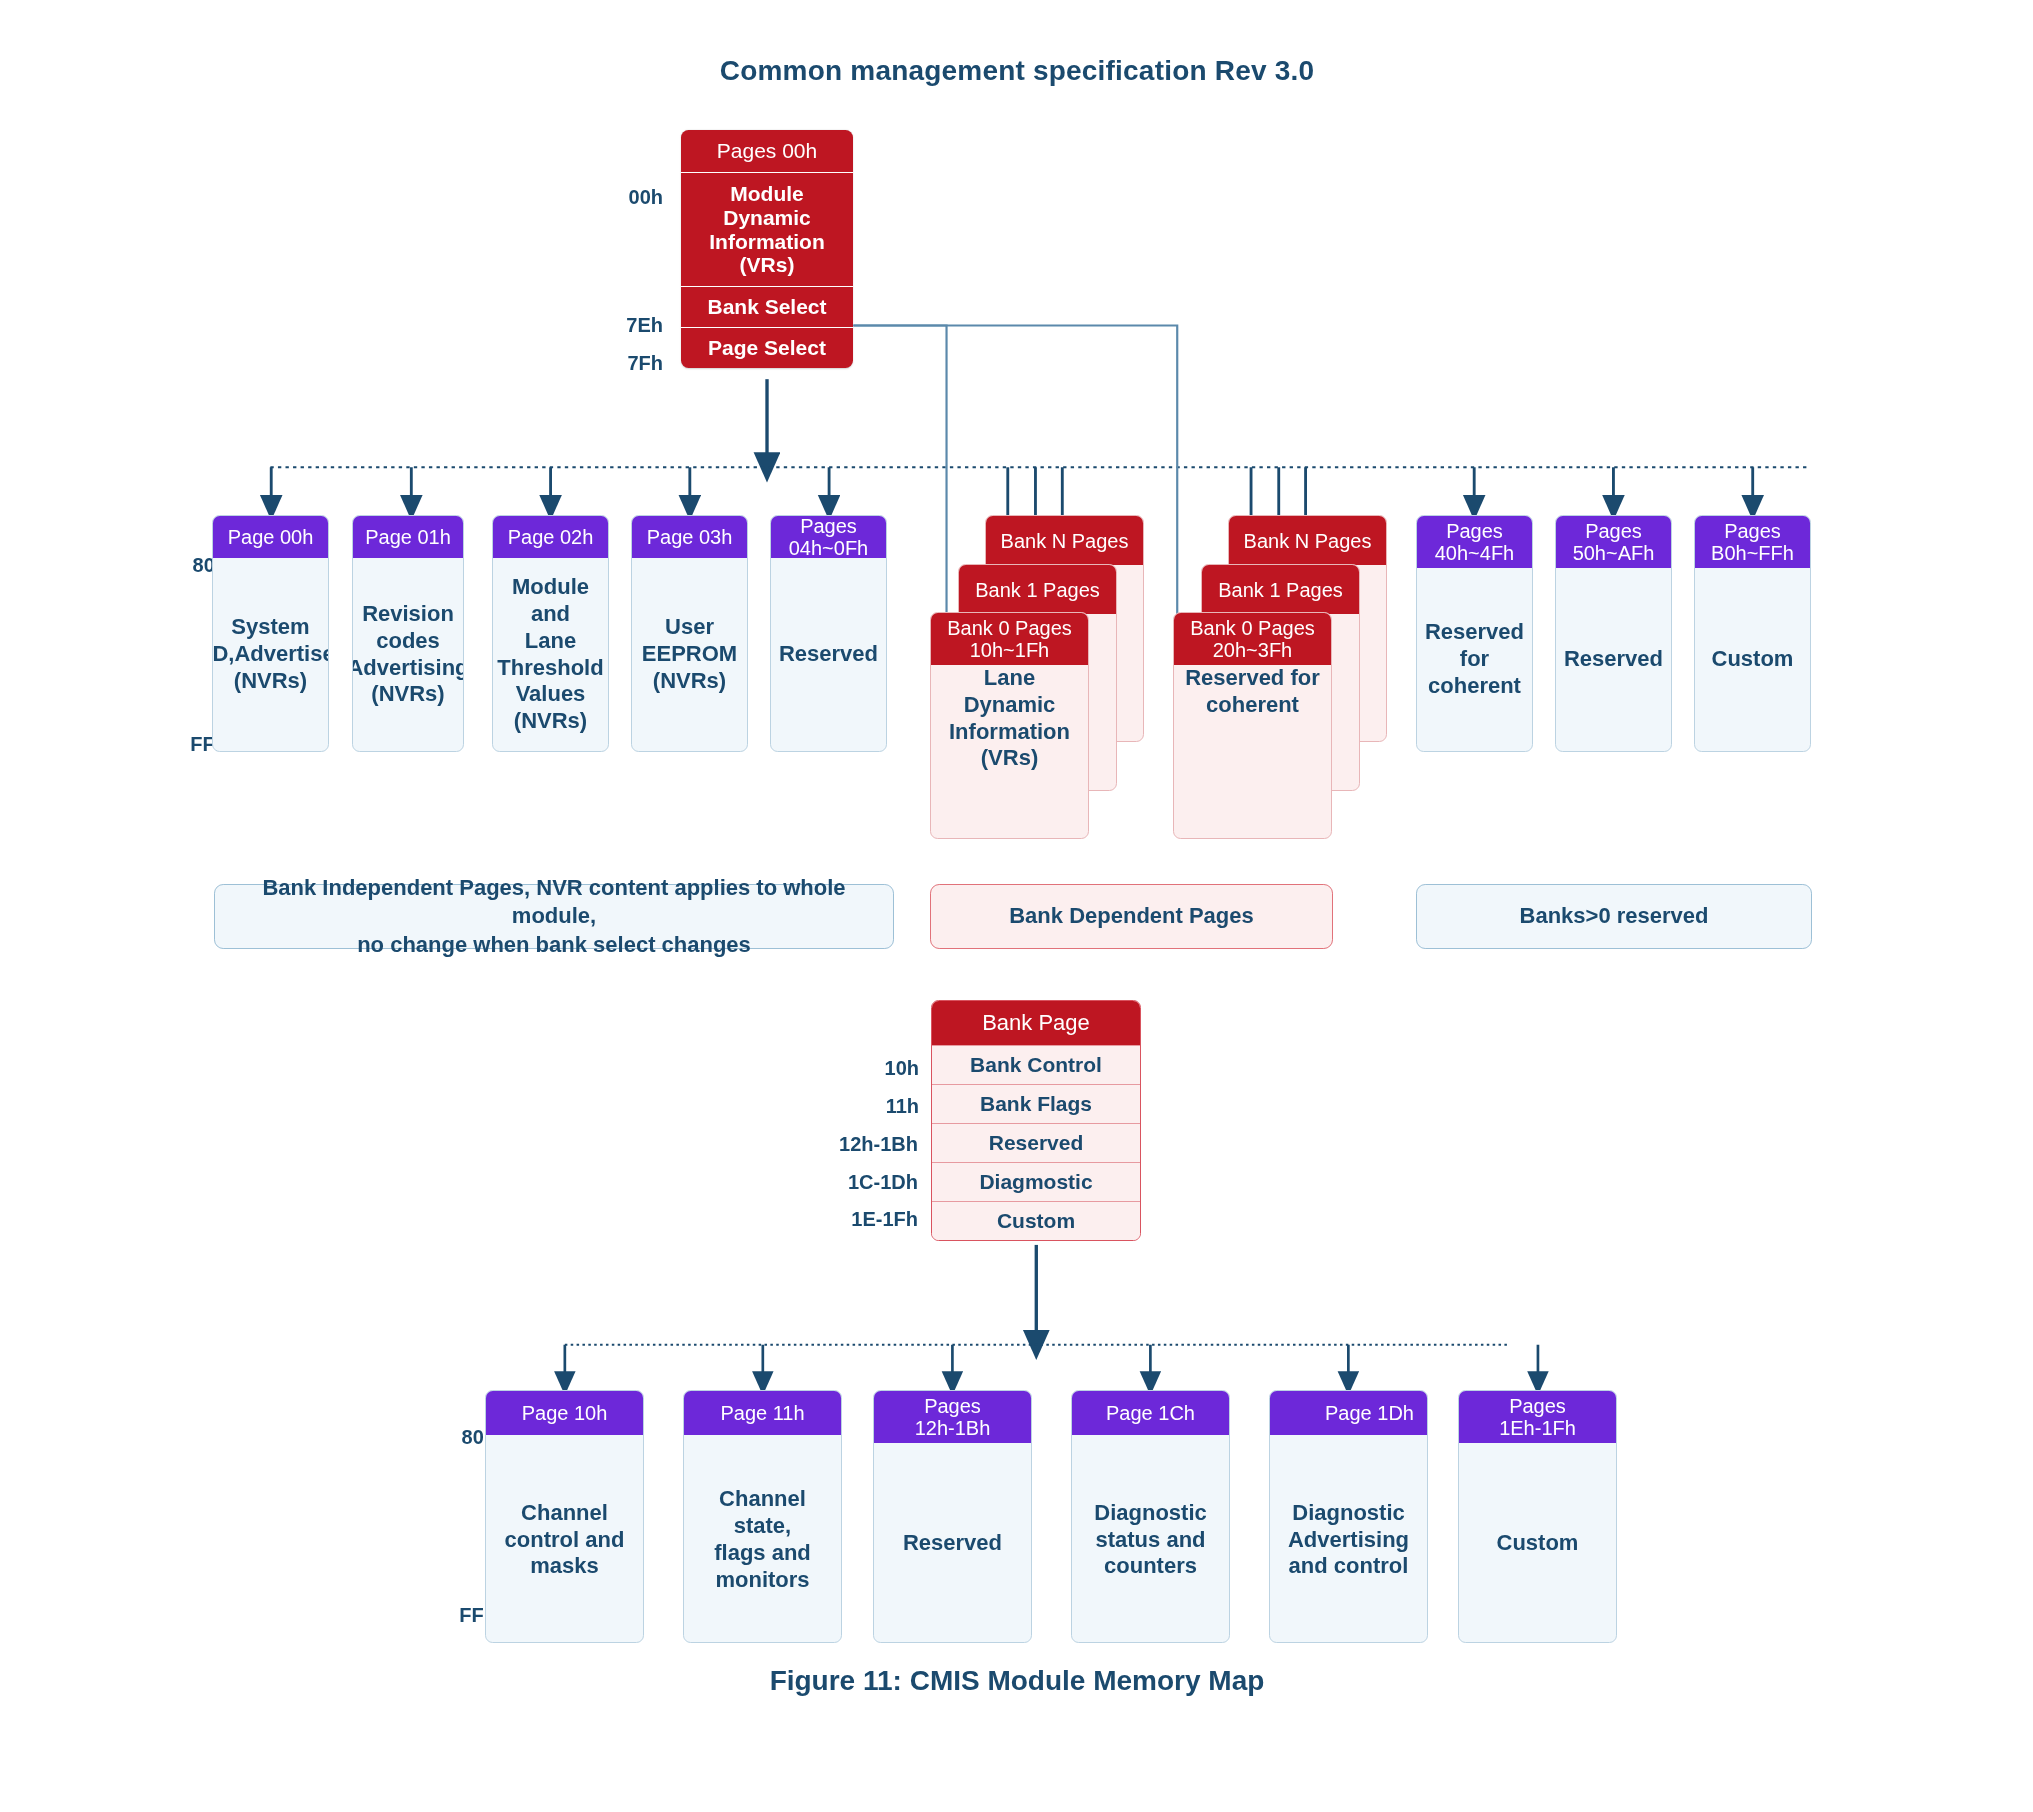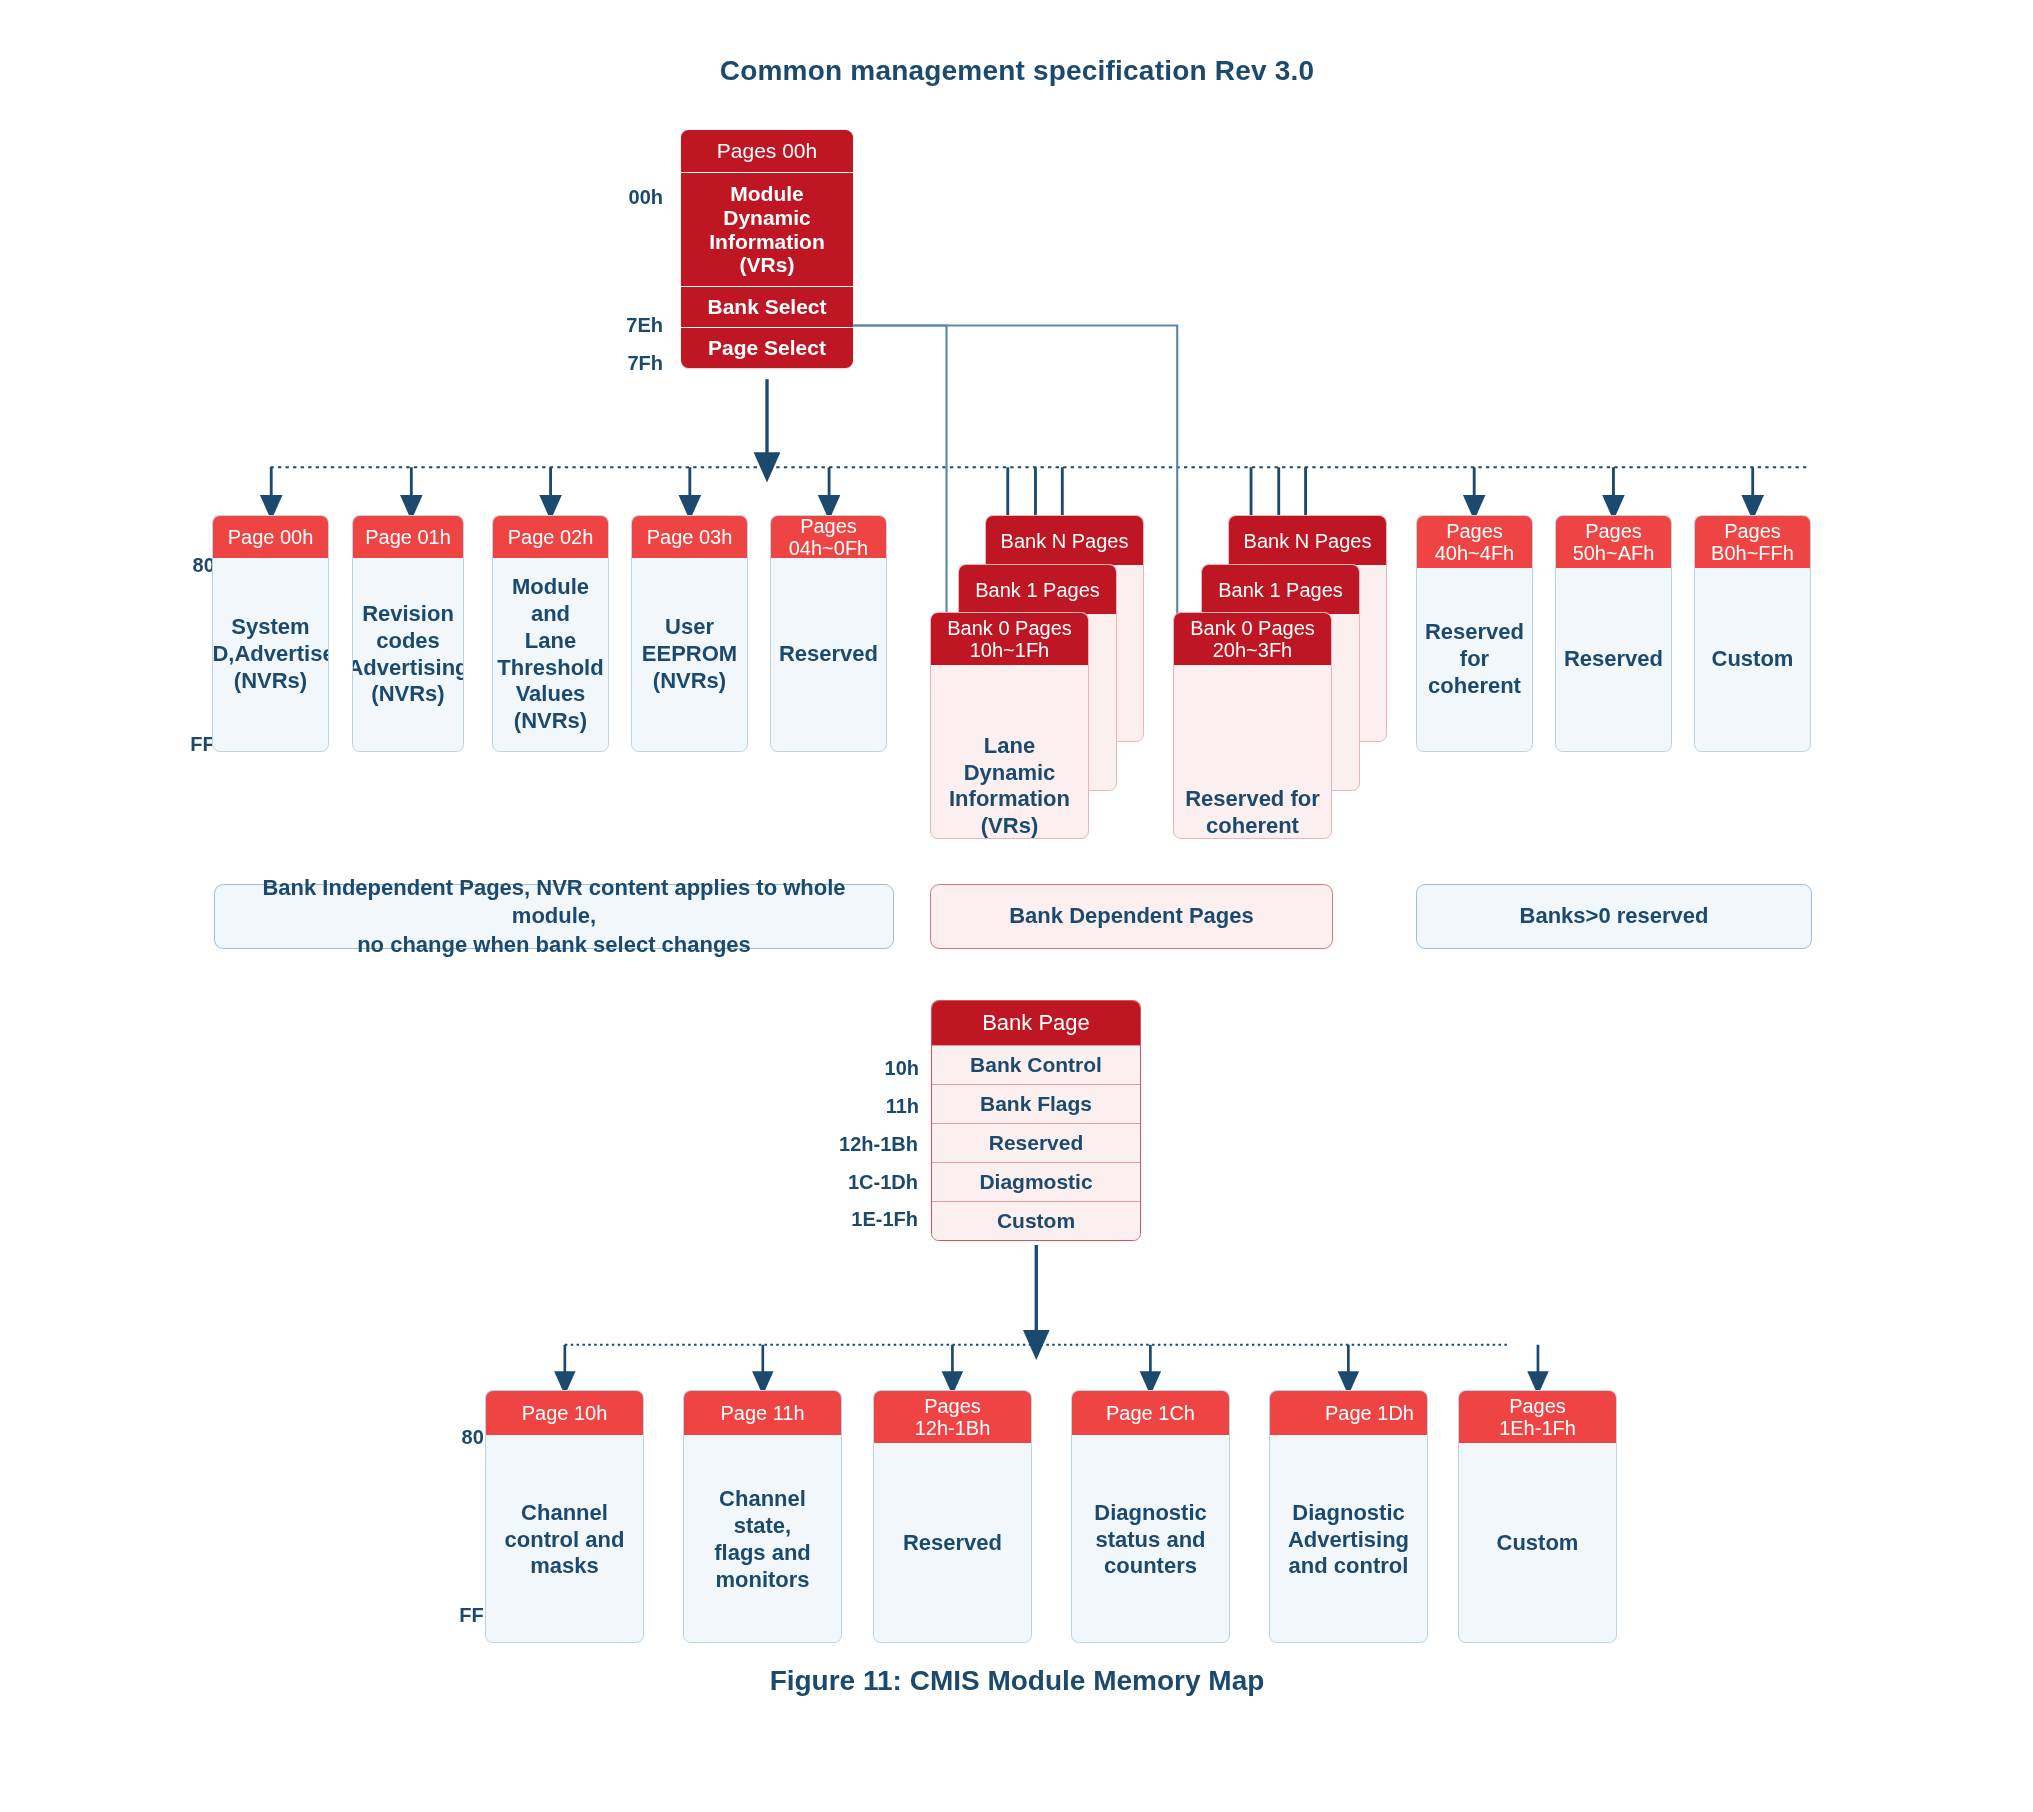--- a/index.html
+++ b/index.html
@@ -43,21 +43,21 @@
   .rr-body{height:113px;font-size:21px;padding:0 5px;}
   .rr-sel{height:40px;font-size:21px;}
 
   
   .card{
     position:absolute;border-radius:7.6px;overflow:hidden;
     background:#f1f7fb;border:0.8px solid #bcd3e2;
     box-sizing:border-box;
   }
   .card .hd{
-    background:#ef4444;color:#ffffff;
+    background:#6d28d9;color:#ffffff;
     display:flex;align-items:center;justify-content:center;text-align:center;
     font-size:20px;line-height:1.1;box-sizing:border-box;
   }
   .card .bd{
     display:flex;align-items:center;justify-content:center;text-align:center;
     color:#1b4a6e;font-size:22px;font-weight:bold;line-height:1.22;
     box-sizing:border-box;padding:0 6.7px;
   }
 
   
@@ -65,21 +65,21 @@
   .sheet{
     position:absolute;border-radius:7.6px;box-sizing:border-box;
     background:#fcefef;border:0.8px solid #e8b6b8;
   }
   .sheet .rhd{
     background:#be1622;color:#fff;font-size:20px;line-height:1.1;
     display:flex;align-items:center;justify-content:center;text-align:center;
     box-sizing:border-box;border-radius:6.7px 6.7px 0 0;
   }
   .sheet .rbd{
-    display:flex;align-items:flex-end;justify-content:center;text-align:center;
+    display:flex;align-items:flex-start;justify-content:center;text-align:center;
     color:#1b4a6e;font-size:22px;font-weight:bold;line-height:1.22;
     box-sizing:border-box;padding:0 6.7px;
   }
 
   
   .legend{
     position:absolute;border-radius:9.2px;box-sizing:border-box;
     display:flex;align-items:center;justify-content:center;text-align:center;
     font-size:22px;font-weight:bold;line-height:1.3;color:#1b4a6e;padding:0 11.7px;
   }

